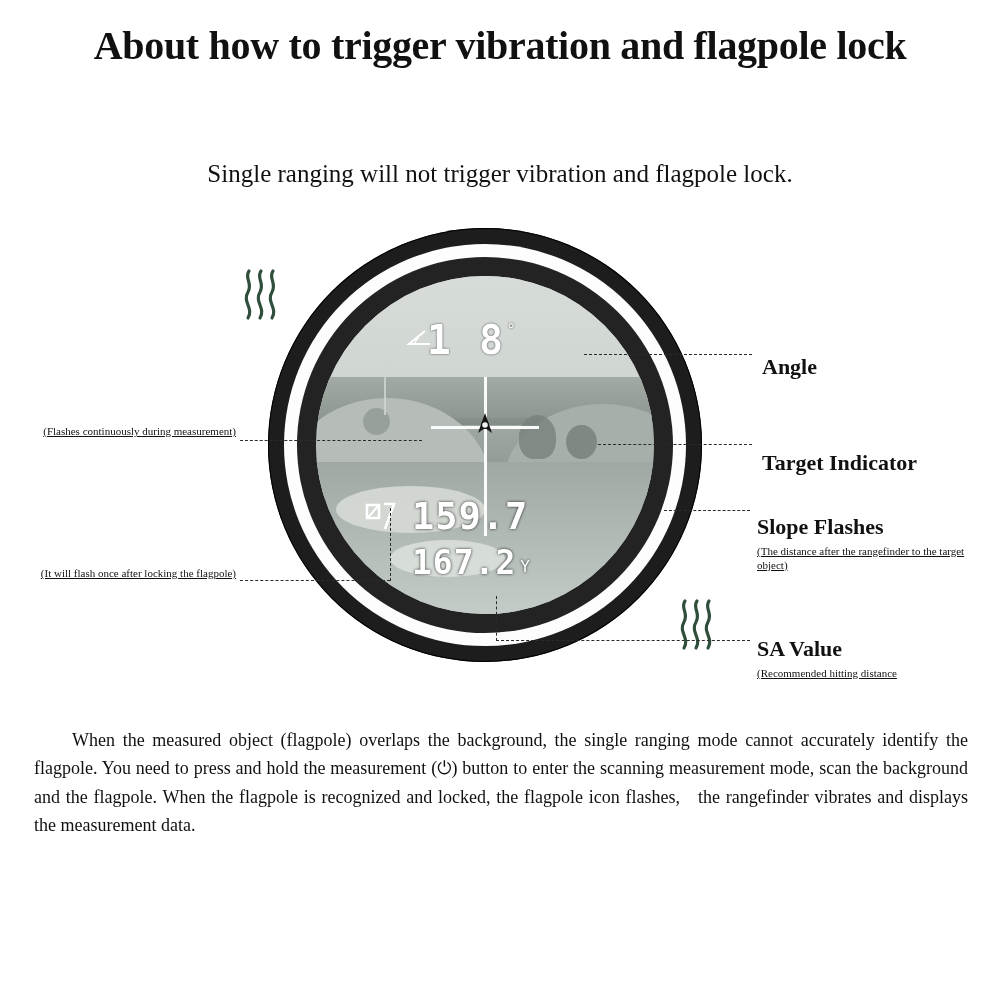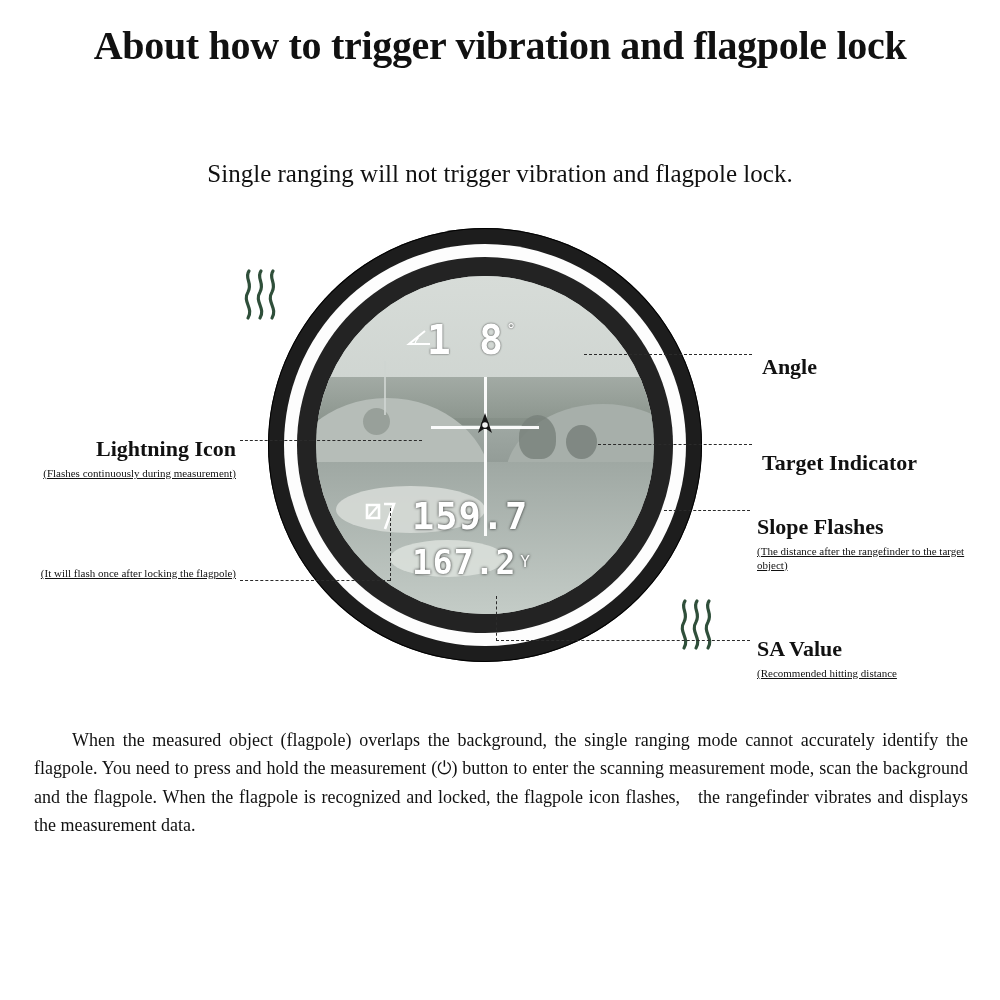--- a/index.html
+++ b/index.html
@@ -205,21 +205,21 @@
     font-size: 37px;
     font-weight: bold;
     letter-spacing: 1px;
     line-height: 1;
   }
   .sa-row {
     position: absolute;
     left: 96px;
     top: 270px;
     display: flex;
-    align-items: center;
+    align-items: flex-end;
     color: #ffffff;
     text-shadow: 0 0 3px rgba(0,0,0,.85);
   }
   .sa-value {
     font-size: 33px;
     font-weight: bold;
     letter-spacing: 1px;
     line-height: 1;
   }
   .sa-unit {
@@ -385,21 +385,20 @@
 <div class="lead lead-light-h2"></div>
 <div class="lead lead-flag"></div>
 <div class="lead-v lead-flag-v"></div>
 <div class="lead lead-angle"></div>
 <div class="lead lead-target"></div>
 <div class="lead lead-slope"></div>
 <div class="lead lead-sa"></div>
 <div class="lead-v lead-sa-v"></div>
 
 <div class="label left l-lightning">
-  <div class="head">Lightning Icon</div>
   <div class="note">(Flashes continuously during measurement)</div>
 </div>
 
 <div class="label left l-flagpole">
   <div class="note">(It will flash once after locking the flagpole)</div>
 </div>
 
 <div class="label right l-angle">
   <div class="head">Angle</div>
 </div>

